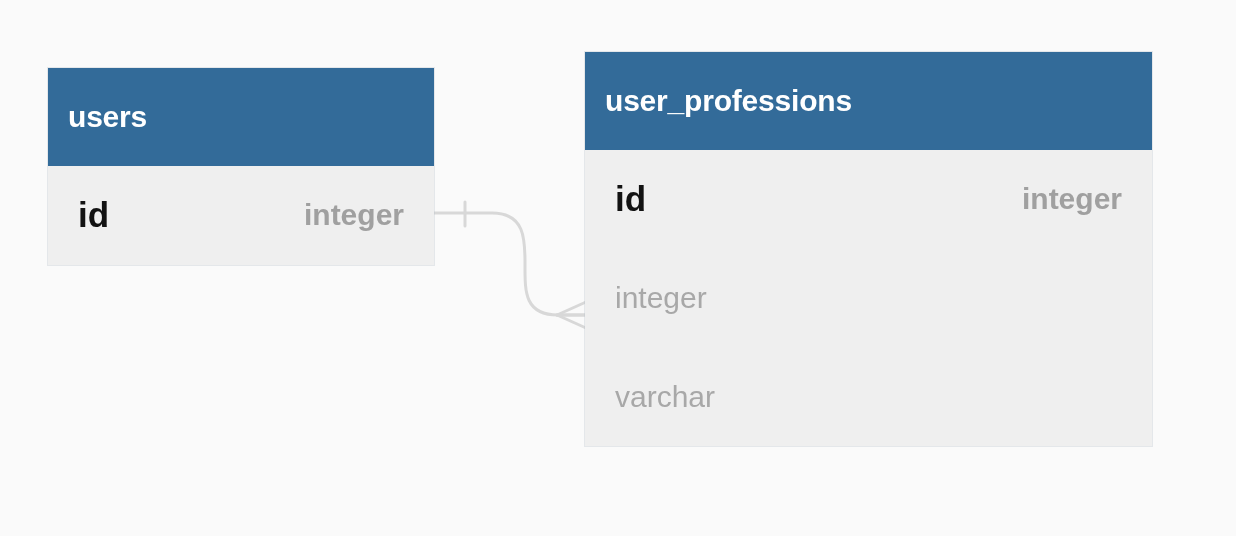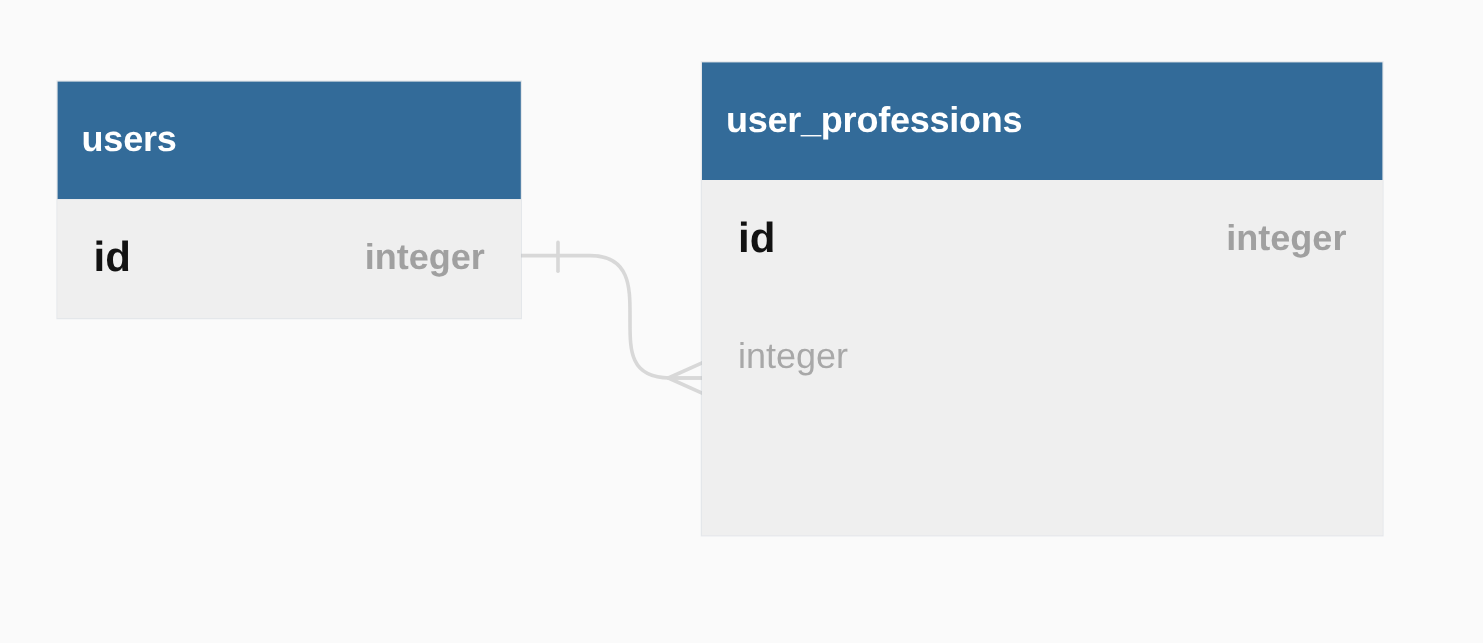--- a/index.html
+++ b/index.html
@@ -125,17 +125,18 @@
     </div>
     <div class="entity-body">
       <div class="field-row is-key">
         <span class="field-name">id</span>
         <span class="field-type">integer</span>
       </div>
       <div class="field-row">
         <span class="field-type">integer</span>
       </div>
       <div class="field-row">
+        <span class="field-type">varchar</span>
       </div>
     </div>
   </div>
 
 </div>
 
 </body></html>

